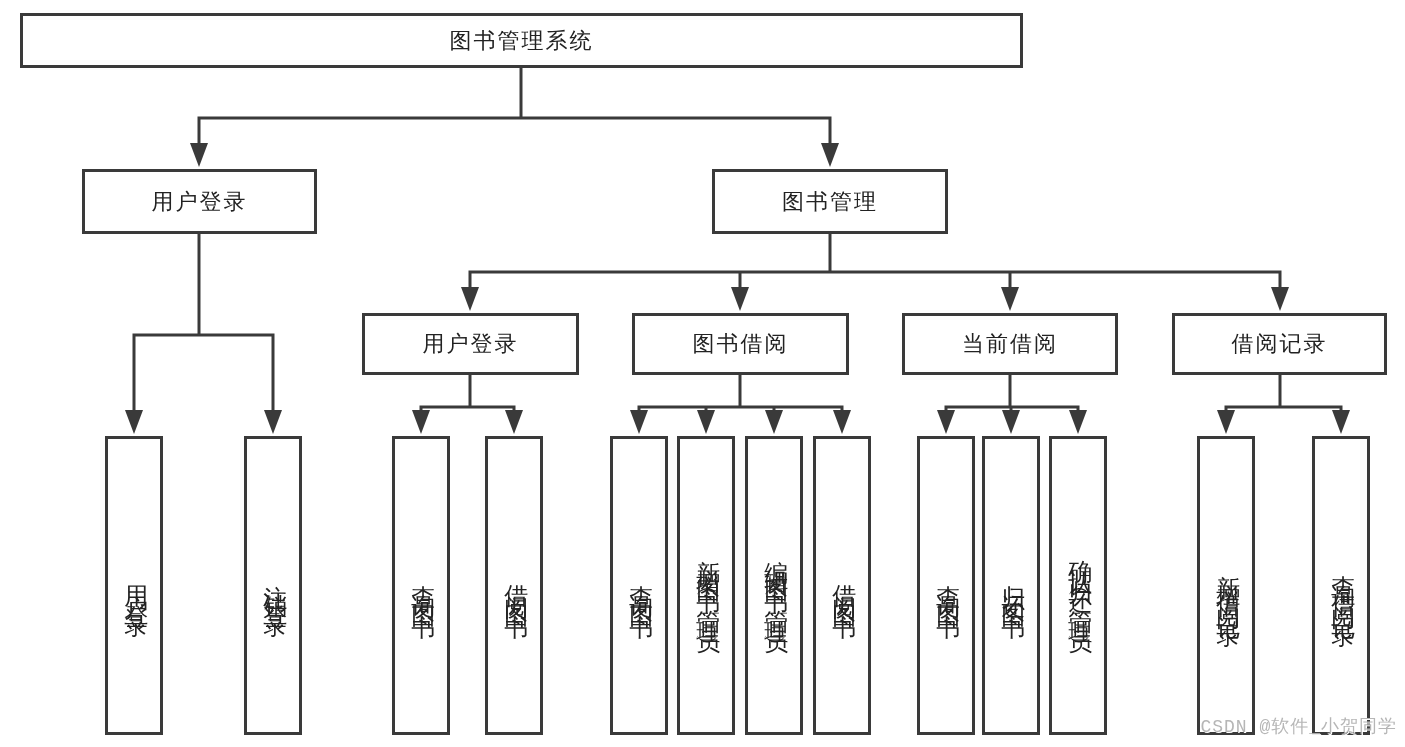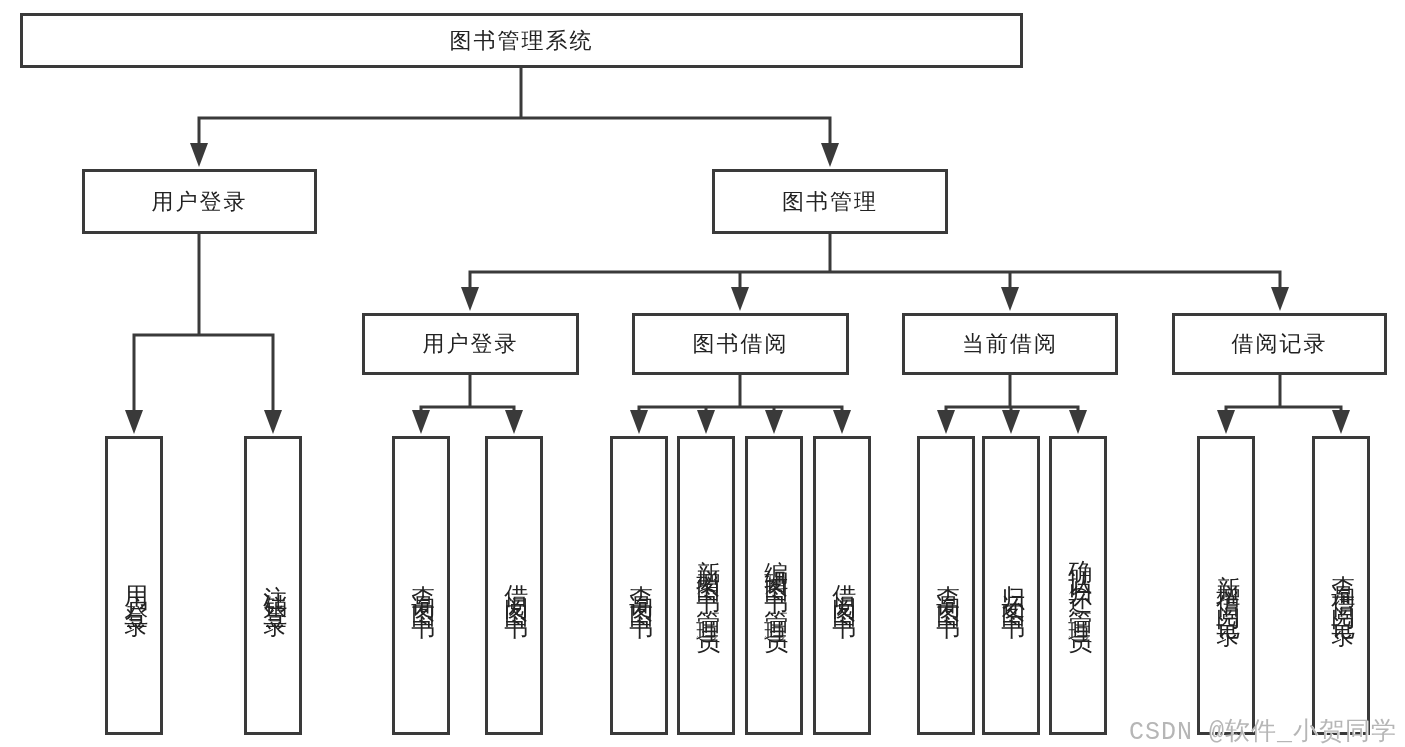--- a/index.html
+++ b/index.html
@@ -55,21 +55,21 @@
     font-size: 24px;
     letter-spacing: 10px;
     line-height: 1.1;
     color: var(--text, #222222);
     white-space: nowrap;
   }
   .watermark {
     position: absolute;
     right: 8px;
     top: 714px;
-    font-size: 25px;
+    font-size: 18px;
     letter-spacing: 1px;
     color: var(--watermark, #b6b6b6);
     white-space: nowrap;
     text-shadow: 1px 1px 0 #ffffff;
   }
 </style>
 </head>
 <body>
 
 <div class="canvas">

